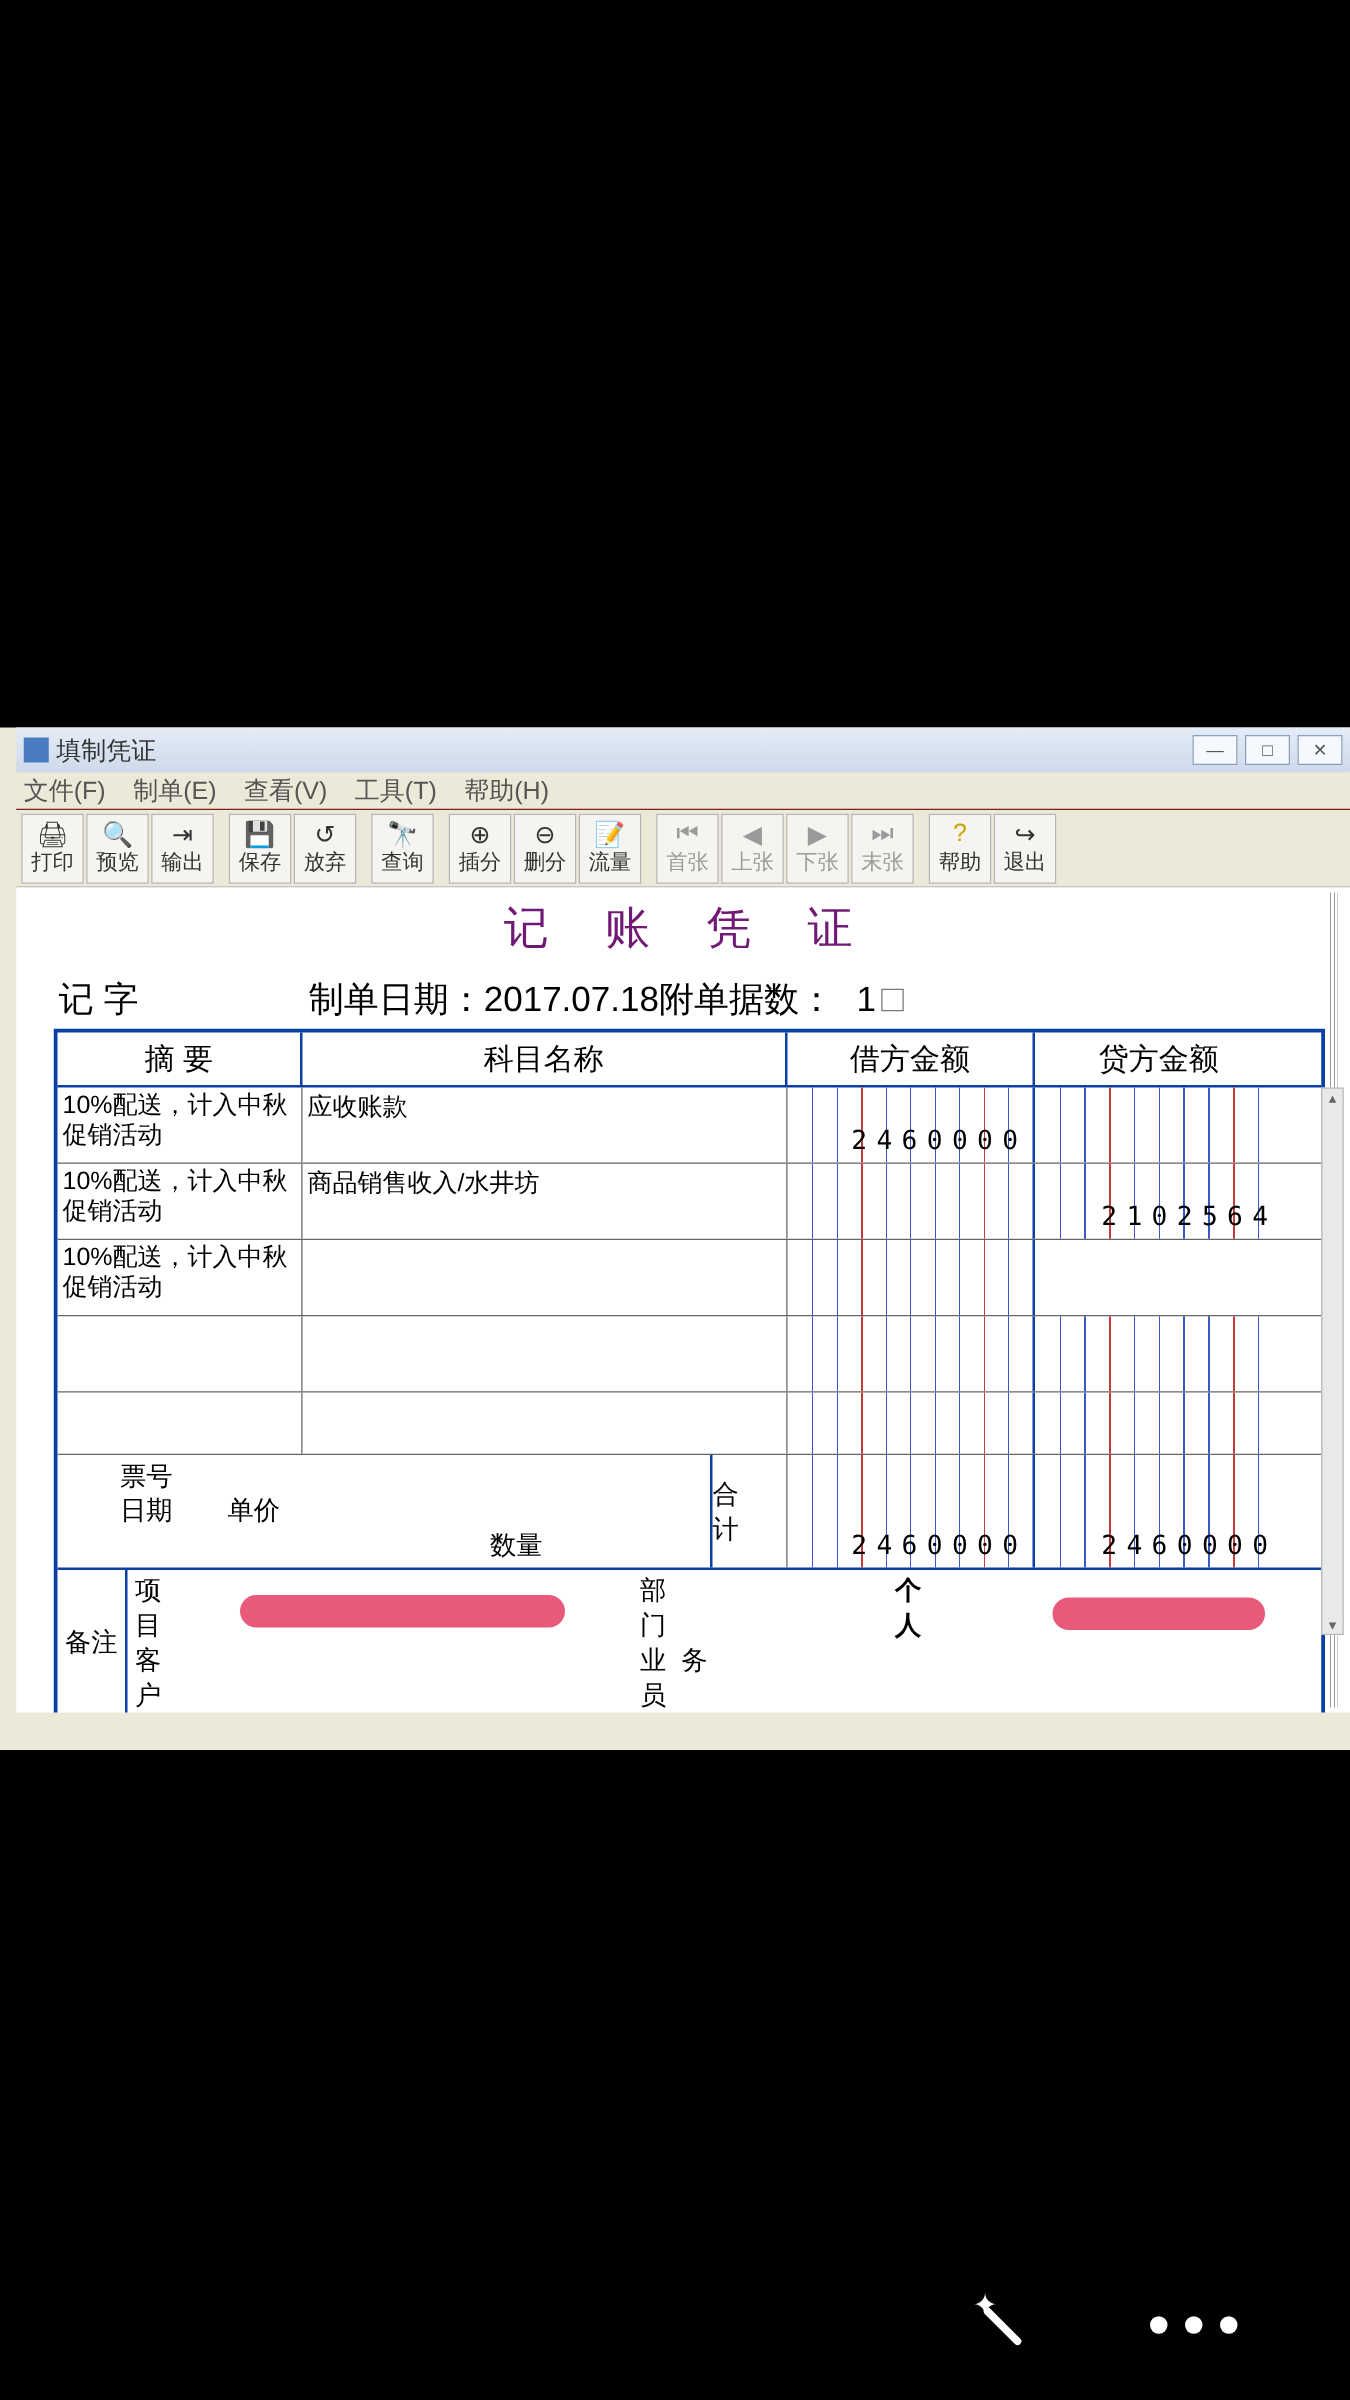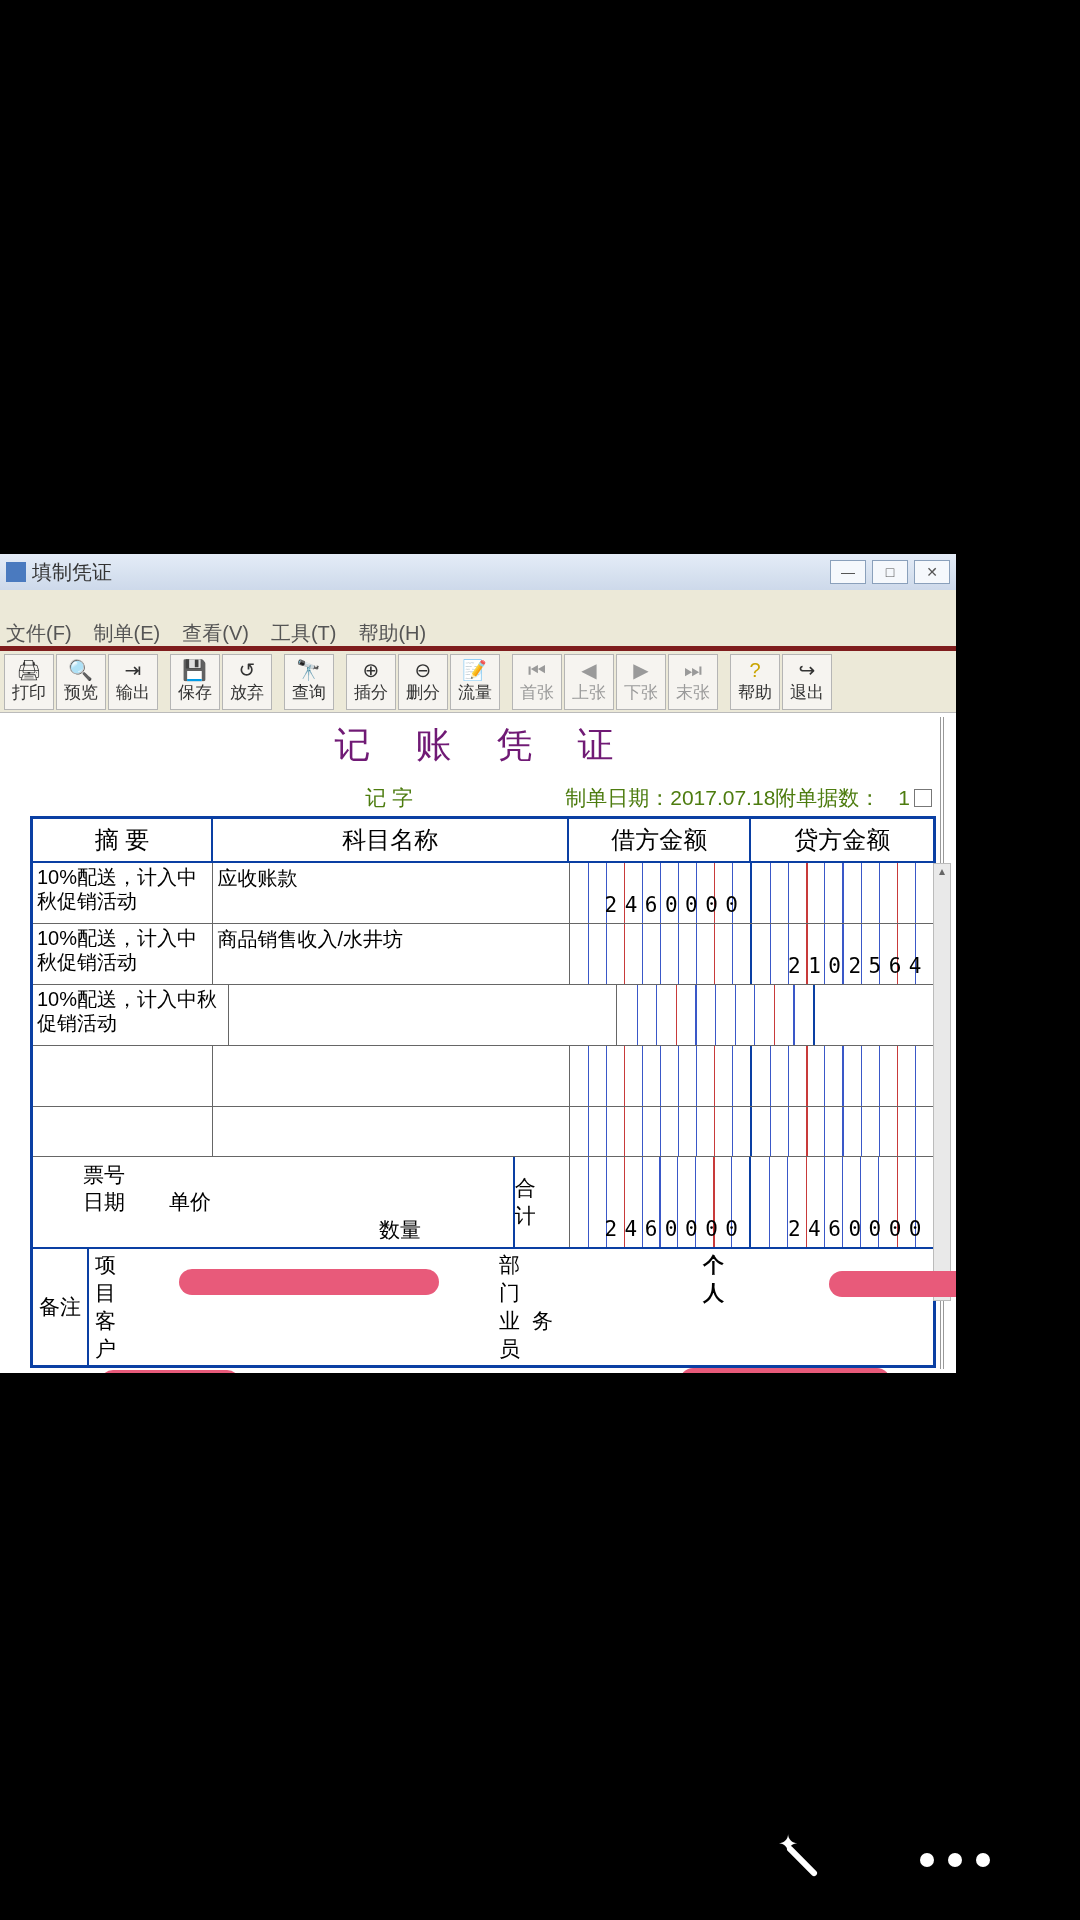--- a/index.html
+++ b/index.html
@@ -1,33 +1,33 @@
 <!DOCTYPE html>
 <html><head>
 <meta charset="utf-8">
 <style>
   * { box-sizing: border-box; margin: 0; padding: 0; }
   html, body { width: 1080px; height: 1920px; background: #000; font-family: "SimSun", "Microsoft YaHei", sans-serif; overflow: hidden; }
   .viewer { position: absolute; top: 0; left: 0; width: 1080px; height: 1920px; }
-  .app-window { position: absolute; left: 0; top: 554px; width: 956px; height: 818px; background: #ece9d8; }
+  .app-window { position: absolute; left: 0; top: 582px; width: 1080px; height: 818px; background: #ece9d8; padding-left: 13px; }
   .titlebar { height: 36px; background: linear-gradient(#e4ecf7,#cdd9ea); display: flex; align-items: center; padding: 0 6px; color: #333; font-size: 20px; }
   .title-icon { width: 20px; height: 20px; background: #4a7abf; margin-right: 6px; }
   .title-controls { margin-left: auto; display: flex; gap: 6px; }
   .tc { width: 36px; height: 24px; border: 1px solid #8aa0bb; background: #f5f8fc; display:flex;align-items:center;justify-content:center;font-size:14px;color:#555; }
-  .menubar { height: 30px; background: #ece9d8; display: flex; align-items: center; padding: 0 6px; font-size: 20px; color: #555; border-bottom: 5px solid #7f1d1d; margin-top: 31px; }
+  .menubar { height: 30px; background: #ece9d8; display: flex; align-items: center; padding: 0 6px; font-size: 20px; color: #555; border-bottom: 1px solid #7f1d1d; }
   .menubar > span { margin-right: 22px; }
   .toolbar { height: 62px; background: #ece9d8; display: flex; align-items: center; padding: 2px 4px; border-bottom: 1px solid #bbb; gap: 2px; }
   .tb-btn { width: 50px; height: 56px; border: 1px solid #b5b5b5; background: #f6f4f0; display:flex;flex-direction:column;align-items:center;justify-content:center;font-size:17px;color:#333; }
   .tb-btn.dis { color: #9a9a9a; }
   .tb-btn .ico { width: 22px; height: 22px; display:flex;align-items:center;justify-content:center;font-size:20px; }
   .tb-sep { width: 8px; }
   .paper-area { position: relative; background: #fff; height: 660px; overflow:hidden; padding: 6px 20px 8px 30px; }
   .paper-shadow { position:absolute; right:10px; top:4px; bottom:4px; width:6px; background: repeating-linear-gradient(90deg,#999,#999 1px,#fff 1px,#fff 3px); }
   .voucher-title { text-align:center; font-size: 36px; color:#701a75; letter-spacing: 18px; margin-top:2px; font-family: "KaiTi","SimSun",serif; }
-  .meta-row { display:flex; justify-content:flex-end; align-items:flex-end; font-size: 21px; color:#4d7c0f; margin-top: 14px; padding: 0 4px; }
+  .meta-row { display:flex; justify-content:flex-start; align-items:flex-end; font-size: 28px; color:#000000; margin-top: 14px; padding: 0 4px; }
   .meta-row .jizi { width: 200px; }
   .meta-row .date { }
   .meta-row .attach { display:flex;align-items:center; }
   .meta-row .attach .mag { width:18px;height:18px;border:1px solid #777;margin-left:4px;display:inline-block;position:relative; }
   .main-table { border: 3px solid #0a3fa3; margin-top: 4px; position:relative; }
   .hdr { display:flex; height: 44px; border-bottom: 2px solid #0a3fa3; font-size: 24px; }
   .hdr > div { display:flex;align-items:center;justify-content:center; }
   .col-summary { width: 196px; border-right: 2px solid #0a3fa3; }
   .col-account { width: 388px; border-right: 2px solid #0a3fa3; }
   .col-debit { width: 198px; border-right: 2px solid #0a3fa3; }

